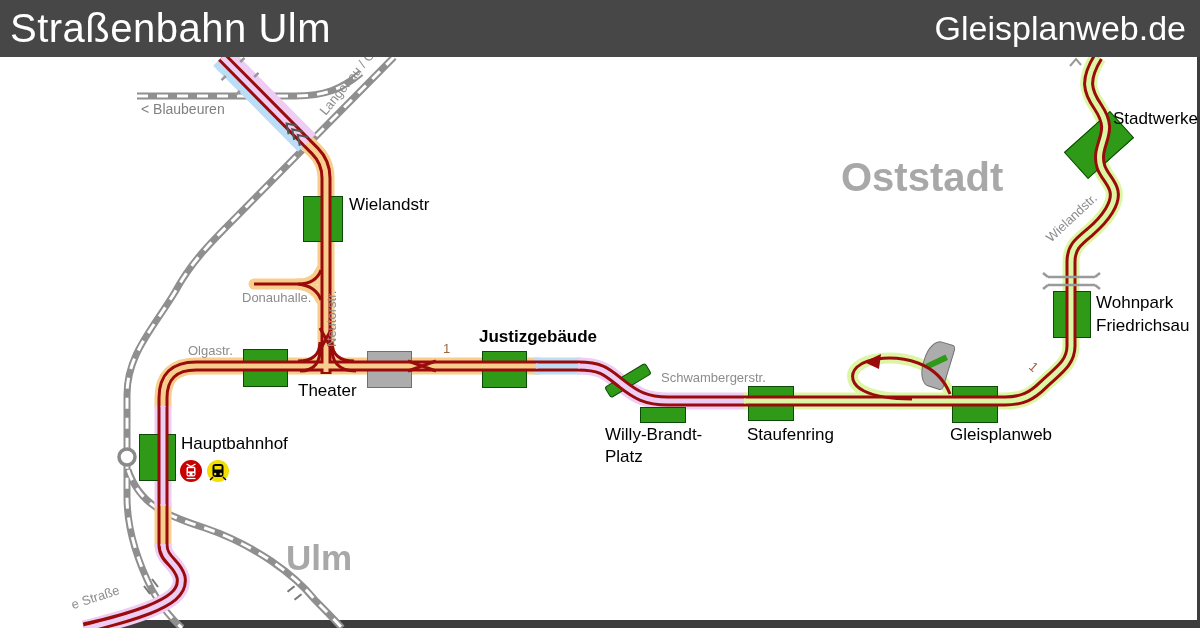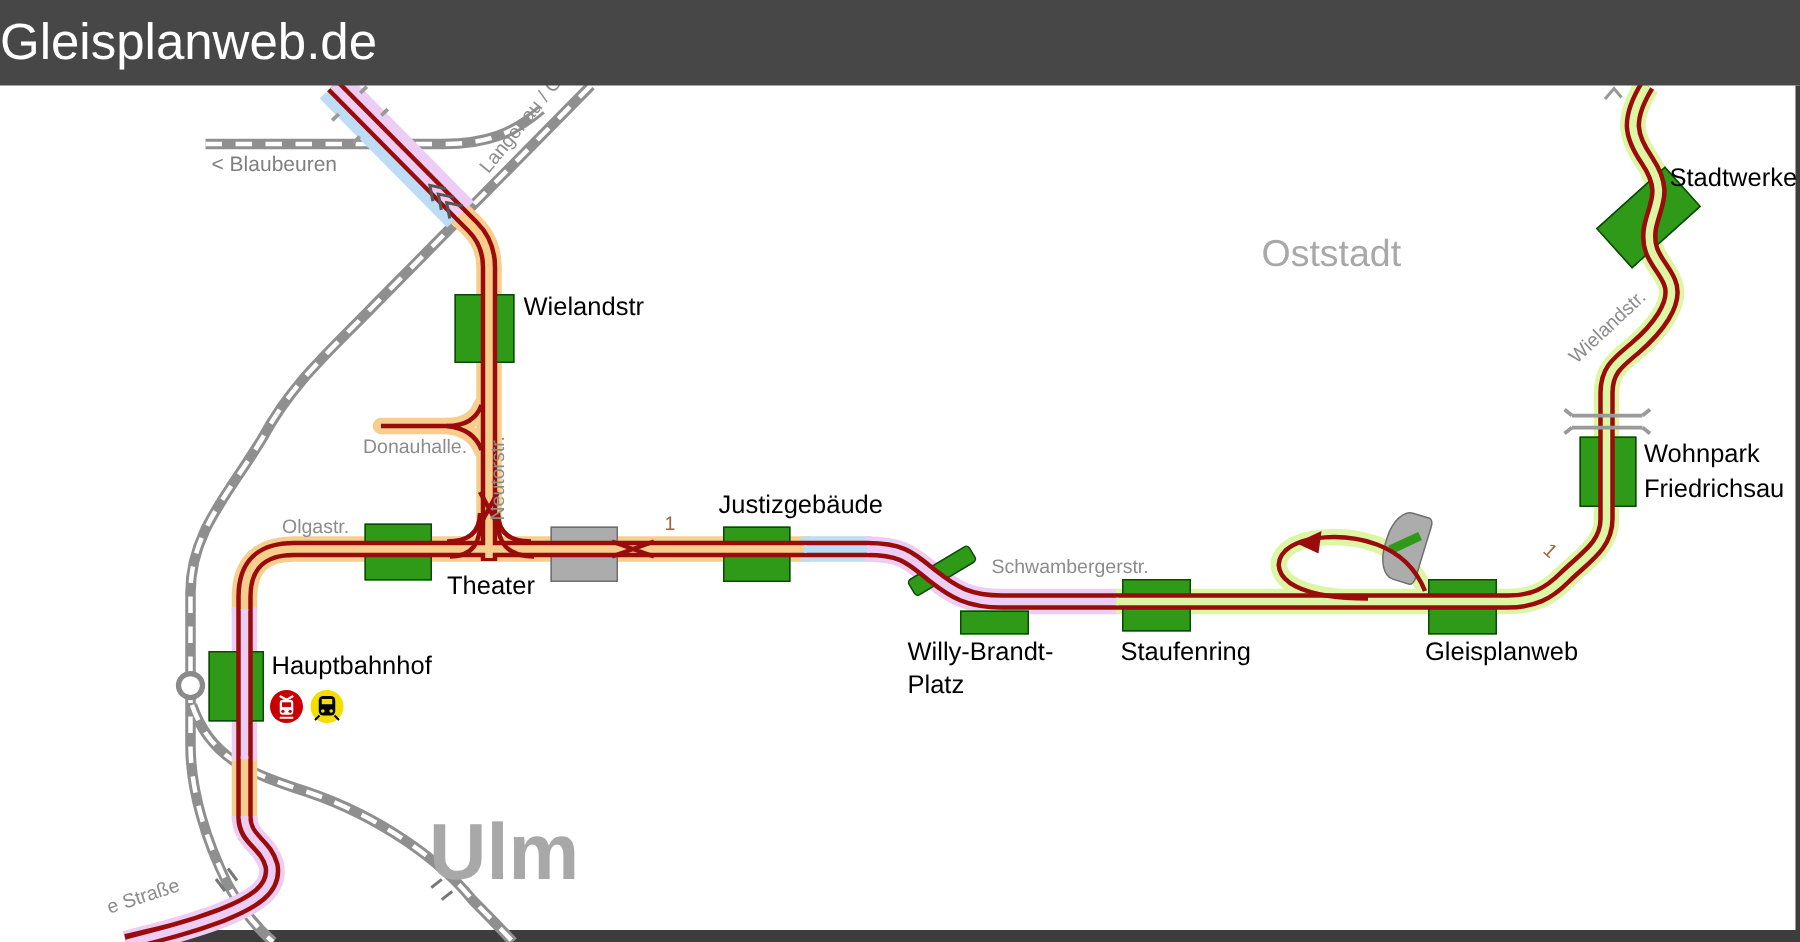--- a/index.html
+++ b/index.html
@@ -18,22 +18,22 @@
   svg.layer2{left:0;top:0;z-index:6;}
   
   .st{position:absolute;background:#2F9A17;border:1px solid #0B4A05;z-index:4;box-sizing:border-box;}
   .st.gray{background:#ACACAC;border-color:#6F6F6F;}
   
   .stlabel{position:absolute;color:#000;font-size:17px;line-height:21px;z-index:10;white-space:nowrap;}
   .stlabel.wrap{white-space:normal;}
   .street{position:absolute;color:#8C8C8C;font-size:13px;line-height:15px;z-index:10;white-space:nowrap;}
   .dir{position:absolute;color:#808080;font-size:14px;z-index:10;white-space:nowrap;}
   .area{position:absolute;color:#A8A8A8;z-index:3;white-space:nowrap;}
-  .area.city{font-size:53px;font-weight:bold;}
-  .area.district{font-size:25px;font-weight:400;}
+  .area.city{font-size:35px;font-weight:bold;}
+  .area.district{font-size:40px;font-weight:700;}
   .routenum{position:absolute;color:#A2653C;font-size:13px;z-index:10;}
   .rot{transform-origin:0 100%;}
   
   .loopwedge{border-radius:45% 12% 12% 45%;}
   .loopwedge .stripe{position:absolute;left:1px;top:17px;width:22px;height:6px;background:#2F9A17;transform:rotate(-42deg);}
   
   .icon{position:absolute;z-index:12;width:24px;height:24px;}
 </style>
 </head>
 <body>
@@ -143,21 +143,21 @@
     </g>
 
     <polyline points="1070,66 1076,59 1081,65" stroke="#999" stroke-width="2" fill="none"></polyline>
 
     <circle cx="127" cy="457" r="8" fill="#fff" stroke="#8a8a8a" stroke-width="3.5"></circle>
   </g>
 </svg>
 
 <div class="stlabel" style="left:349px;top:194px;">Wielandstr</div>
 <div class="stlabel" style="left:298px;top:380px;">Theater</div>
-<div class="stlabel" style="left:479px;top:326px;">Justizgebäude</div>
+<div class="stlabel" style="left:479px;top:326px;font-weight:bold;">Justizgebäude</div>
 <div class="stlabel wrap" style="left:605px;top:424px;width:112px;line-height:22px;">Willy-Brandt-Platz</div>
 <div class="stlabel" style="left:747px;top:424px;">Staufenring</div>
 <div class="stlabel" style="left:950px;top:424px;">Gleisplanweb</div>
 <div class="stlabel wrap" style="left:1096px;top:291px;width:100px;line-height:23px;">Wohnpark Friedrichsau</div>
 <div class="stlabel" style="left:1113px;top:108px;">Stadtwerke</div>
 <div class="stlabel" style="left:181px;top:433px;">Hauptbahnhof</div>
 
 <div class="street" style="left:188px;top:343px;">Olgastr.</div>
 <div class="street" style="left:242px;top:290px;">Donauhalle.</div>
 <div class="street rot" style="left:339px;top:332px;transform:rotate(-90deg);">Neutorstr.</div>
@@ -187,14 +187,15 @@
     <circle r="11" fill="#F2DE00"></circle>
     <path d="M -5,6 L -8,9 M 5,6 L 8,9" stroke="#000" stroke-width="1.4"></path>
     <rect x="-5.5" y="-7" width="11" height="13" rx="3" fill="#000"></rect>
     <rect x="-3.5" y="-5" width="7" height="3.5" fill="#F2DE00"></rect>
     <circle cx="-2.8" cy="3" r="1.2" fill="#F2DE00"></circle>
     <circle cx="2.8" cy="3" r="1.2" fill="#F2DE00"></circle>
   </svg>
 </div>
 
 <div class="abs header">
+  <span class="title">Straßenbahn Ulm</span>
   <span class="brand">Gleisplanweb.de</span>
 </div>
 
 </body></html>

